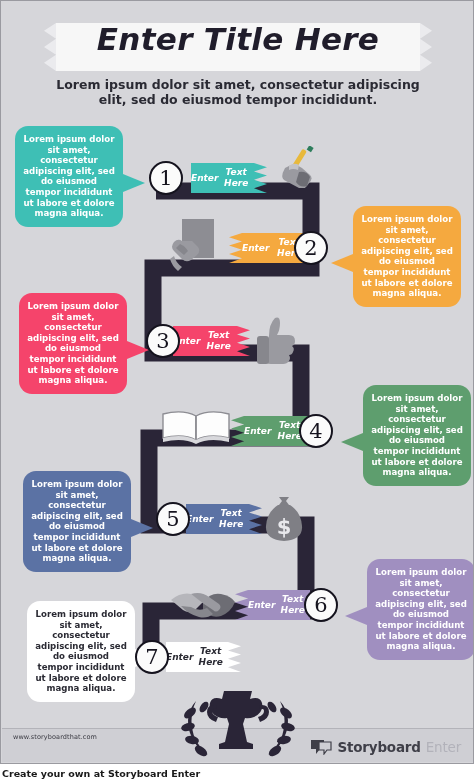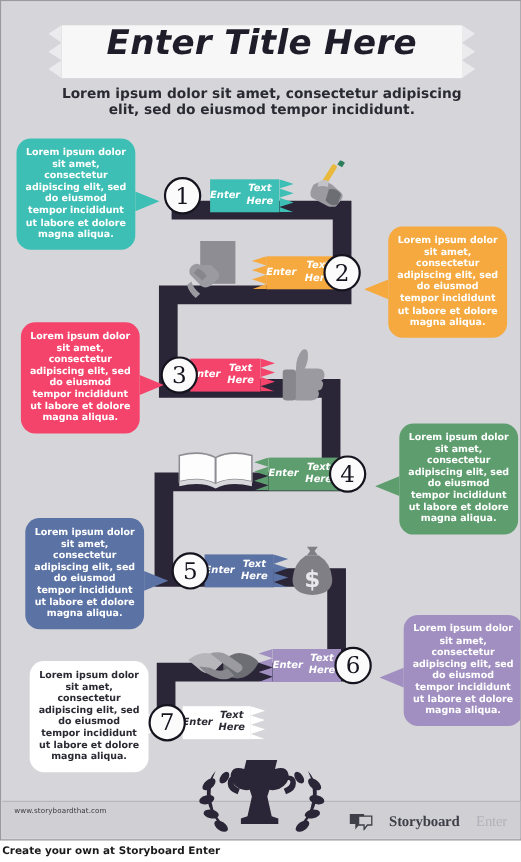--- a/index.html
+++ b/index.html
@@ -105,21 +105,21 @@
     position: absolute; left: 1px; bottom: 1px;
     width: 472px; height: 34px;
     background: #cfcfd4; border-top: 1px solid #b3b3b9;
   }
   #site-url {
     position: absolute; left: 12px; bottom: 22px;
     font-size: 6.5px; font-weight: 400; color: #3a3a42; letter-spacing: .1px;
   }
   #brand {
     position: absolute; right: 12px; bottom: 8px;
-    display: flex; align-items: flex-end; gap: 15px; font-family: Liberation Serif, serif;
+    display: flex; align-items: flex-end; gap: 5px;
   }
   #brand-name { font-size: 13.5px; font-weight: 600; color: #3f3f48; letter-spacing: -.2px; }
   #brand-suffix { font-size: 13.5px; font-weight: 400; color: #b2b2ba; letter-spacing: -.2px; }
   #caption {
     position: absolute; left: 2px; top: 768px;
     font-size: 9.5px; color: #1a1a1a; font-weight: 600;
   }
 </style>
 </head>
 <body>

